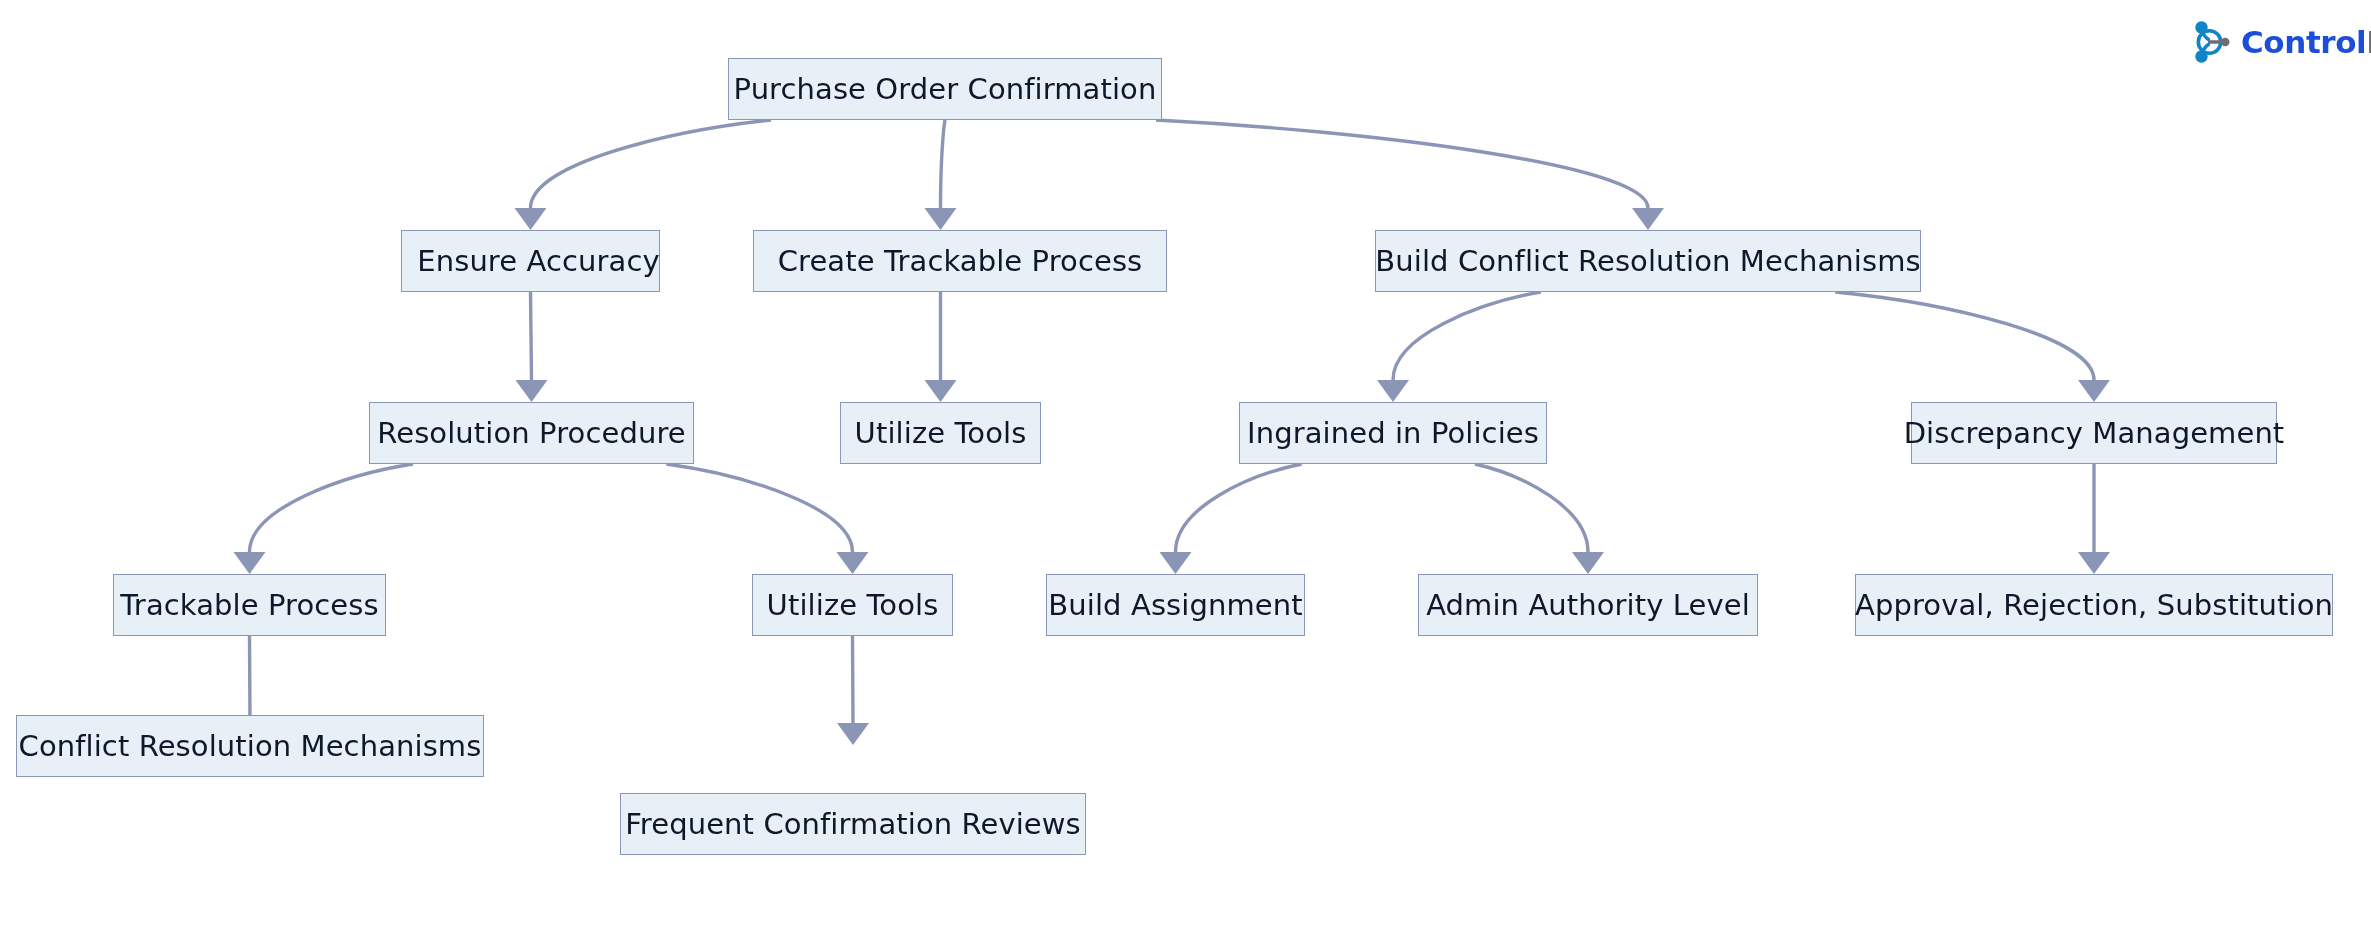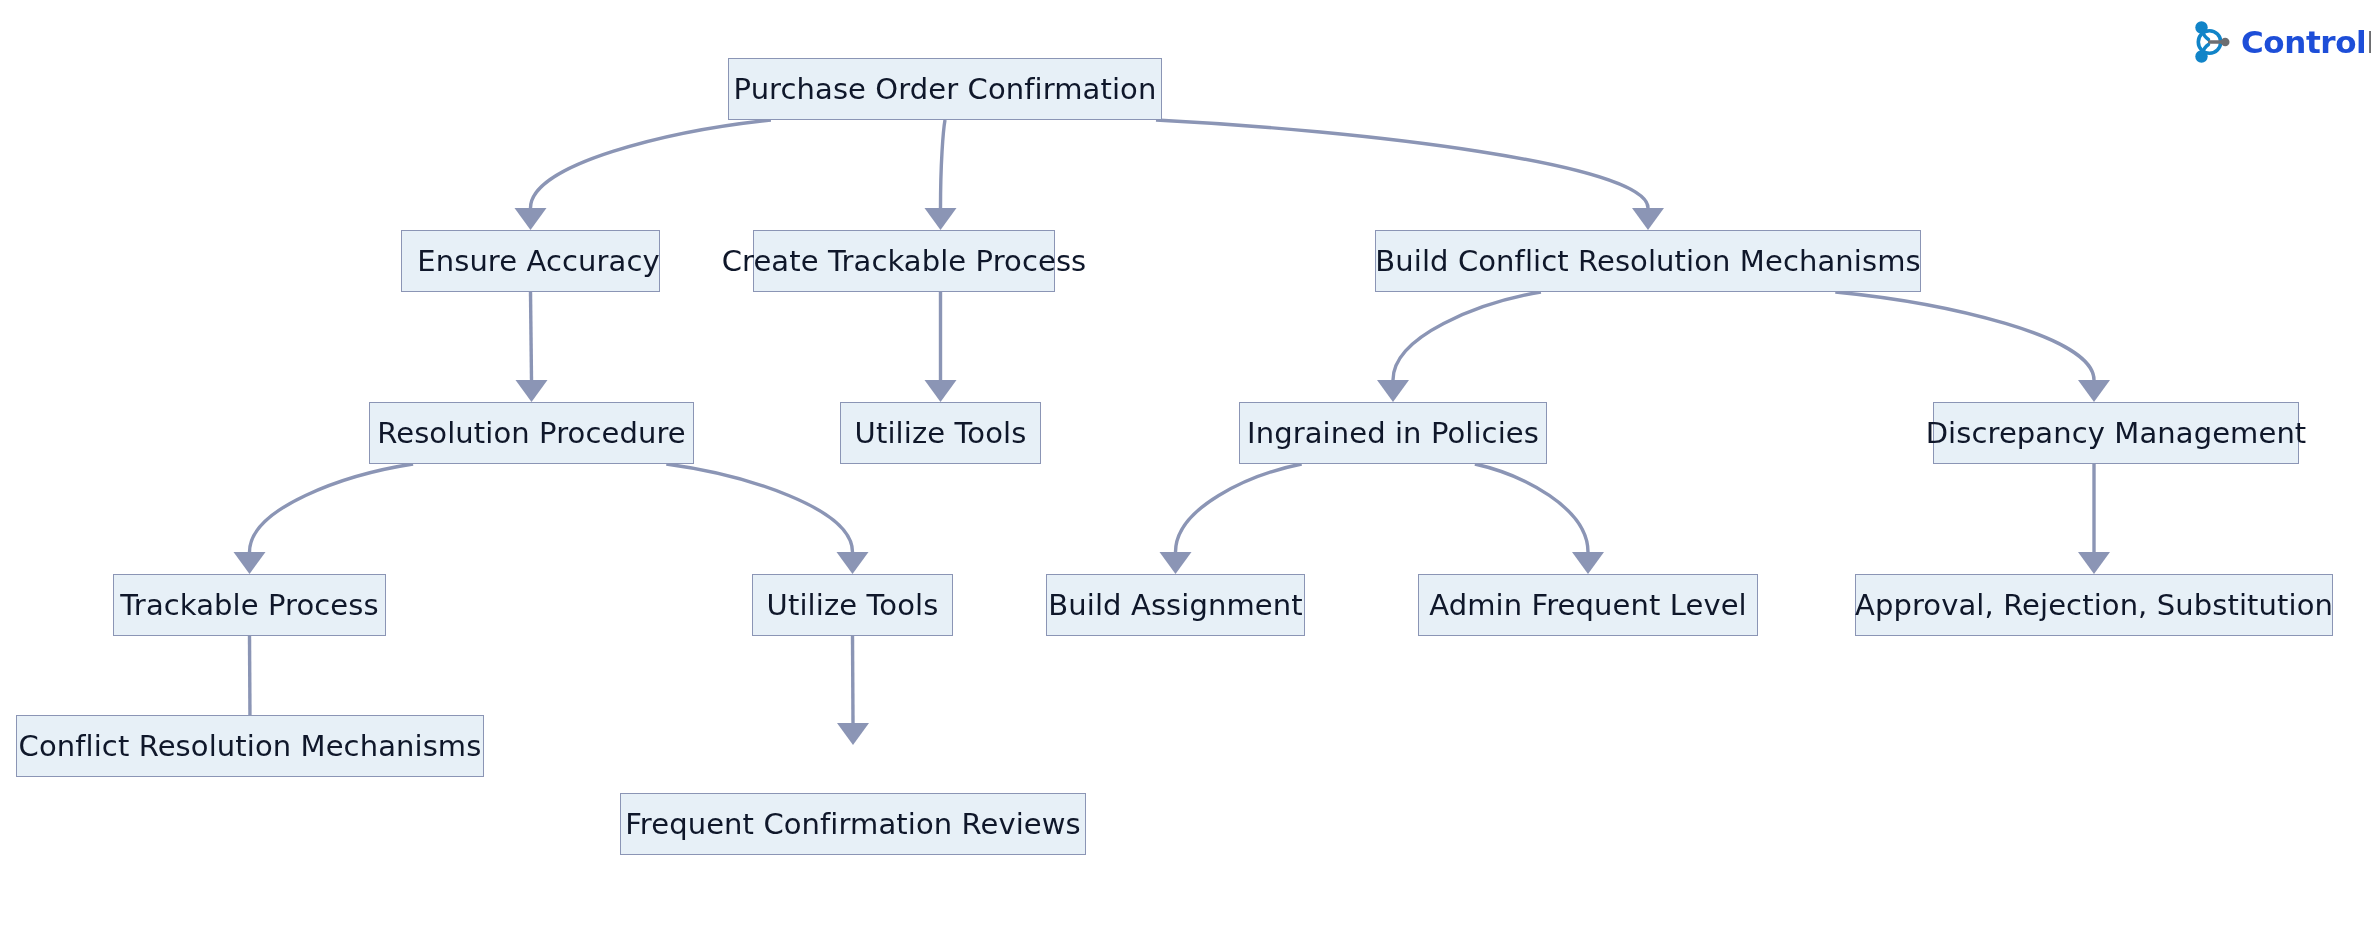--- a/index.html
+++ b/index.html
@@ -102,49 +102,49 @@
       </g>
   </svg>
 
   <div id="nodes">
       <div class="node" style="left: 728px; top: 58px; width: 434px; height: 62px; background: rgb(231, 240, 247); border-color: rgb(139, 149, 181);">
         <span class="node-label">Purchase Order Confirmation</span>
       </div>
       <div class="node" style="left: 401px; top: 230px; width: 259px; height: 62px; background: rgb(231, 240, 247); border-color: rgb(139, 149, 181); padding-left: 30px;">
         <span class="node-label">Ensure Accuracy</span>
       </div>
-      <div class="node" style="left: 753px; top: 230px; width: 302px; height: 62px; background: rgb(231, 240, 247); border-color: rgb(139, 149, 181);">
+      <div class="node" style="left: 753px; top: 230px; width: 414px; height: 62px; background: rgb(231, 240, 247); border-color: rgb(139, 149, 181);">
         <span class="node-label">Create Trackable Process</span>
       </div>
       <div class="node" style="left: 1375px; top: 230px; width: 546px; height: 62px; background: rgb(231, 240, 247); border-color: rgb(139, 149, 181);">
         <span class="node-label">Build Conflict Resolution Mechanisms</span>
       </div>
       <div class="node" style="left: 369px; top: 402px; width: 325px; height: 62px; background: rgb(231, 240, 247); border-color: rgb(139, 149, 181);">
         <span class="node-label">Resolution Procedure</span>
       </div>
       <div class="node" style="left: 840px; top: 402px; width: 201px; height: 62px; background: rgb(231, 240, 247); border-color: rgb(139, 149, 181);">
         <span class="node-label">Utilize Tools</span>
       </div>
       <div class="node" style="left: 1239px; top: 402px; width: 308px; height: 62px; background: rgb(231, 240, 247); border-color: rgb(139, 149, 181);">
         <span class="node-label">Ingrained in Policies</span>
       </div>
-      <div class="node" style="left: 1911px; top: 402px; width: 366px; height: 62px; background: rgb(231, 240, 247); border-color: rgb(139, 149, 181); margin-left: 22px;">
+      <div class="node" style="left: 1911px; top: 402px; width: 366px; height: 62px; background: rgb(231, 240, 247); border-color: rgb(139, 149, 181);">
         <span class="node-label">Discrepancy Management</span>
       </div>
       <div class="node" style="left: 113px; top: 574px; width: 273px; height: 62px; background: rgb(231, 240, 247); border-color: rgb(139, 149, 181);">
         <span class="node-label">Trackable Process</span>
       </div>
       <div class="node" style="left: 752px; top: 574px; width: 201px; height: 62px; background: rgb(231, 240, 247); border-color: rgb(139, 149, 181);">
         <span class="node-label">Utilize Tools</span>
       </div>
       <div class="node" style="left: 1046px; top: 574px; width: 259px; height: 62px; background: rgb(231, 240, 247); border-color: rgb(139, 149, 181);">
         <span class="node-label">Build Assignment</span>
       </div>
       <div class="node" style="left: 1418px; top: 574px; width: 340px; height: 62px; background: rgb(231, 240, 247); border-color: rgb(139, 149, 181);">
-        <span class="node-label">Admin Frequent Level</span>
+        <span class="node-label">Admin Authority Level</span>
       </div>
       <div class="node" style="left: 1855px; top: 574px; width: 478px; height: 62px; background: rgb(231, 240, 247); border-color: rgb(139, 149, 181);">
         <span class="node-label">Approval, Rejection, Substitution</span>
       </div>
       <div class="node" style="left: 16px; top: 715px; width: 468px; height: 62px; background: rgb(231, 240, 247); border-color: rgb(139, 149, 181);">
         <span class="node-label">Conflict Resolution Mechanisms</span>
       </div>
       <div class="node" style="left: 620px; top: 745px; width: 466px; height: 62px; background: rgb(231, 240, 247); border-color: rgb(139, 149, 181); margin-top: 48px;">
         <span class="node-label">Frequent Confirmation Reviews</span>
       </div>

